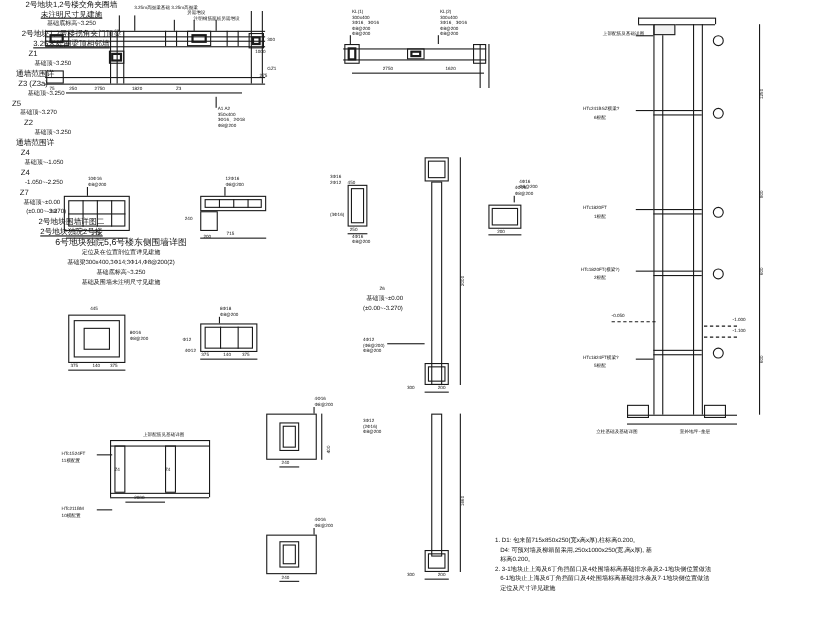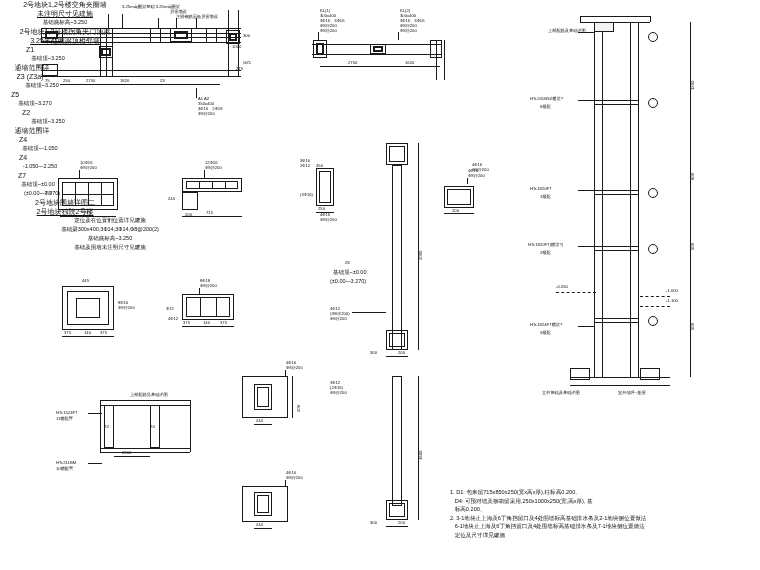--- a/index.html
+++ b/index.html
@@ -375,20 +375,21 @@
 
     <div class="t" style="left:542px;top:390px;">立柱基础及基础详图</div>
     <div class="t" style="left:618px;top:390px;">室外地坪~垫层</div>
 
     <div class="ln v" style="left:690px;top:22px;height:355px;"></div>
     <div class="t rot" style="left:690px;top:90px;">1250</div>
     <div class="t rot" style="left:690px;top:180px;">800</div>
     <div class="t rot" style="left:690px;top:250px;">600</div>
     <div class="t rot" style="left:690px;top:330px;">600</div>
 
+    <div class="cap8" style="left:524px;top:412px;width:220px;">6号地块独院5,6号楼东侧围墙详图</div>
     <div class="cap" style="left:524px;top:428px;width:220px;font-size:5.5px;">定位及在位置剖位置详见建施</div>
     <div class="cap" style="left:524px;top:437px;width:220px;font-size:5.5px;">基础梁300x400,3Ф14;3Ф14,Ф8@200(2)</div>
     <div class="cap" style="left:524px;top:446px;width:220px;font-size:5.5px;">基础底标高~3.250</div>
     <div class="cap" style="left:524px;top:455px;width:220px;font-size:5.5px;">基础及围墙未注明尺寸见建施</div>
   </div>
 
   <div class="notes" style="left:450px;top:488px;width:300px;"><span>1. D1: 包来留715x850x250(宽x高x厚),柱标高0.200。</span>
 <span>   D4: 可预对墙及柳箱留采用,250x1000x250(宽,高x厚), 基</span>
 <span>   标高0.200。</span>
 <span>2. 3-1地块止上海及6丁角挡留口及4处围墙标高基础排水条及2-1地块侧位置做法</span>

